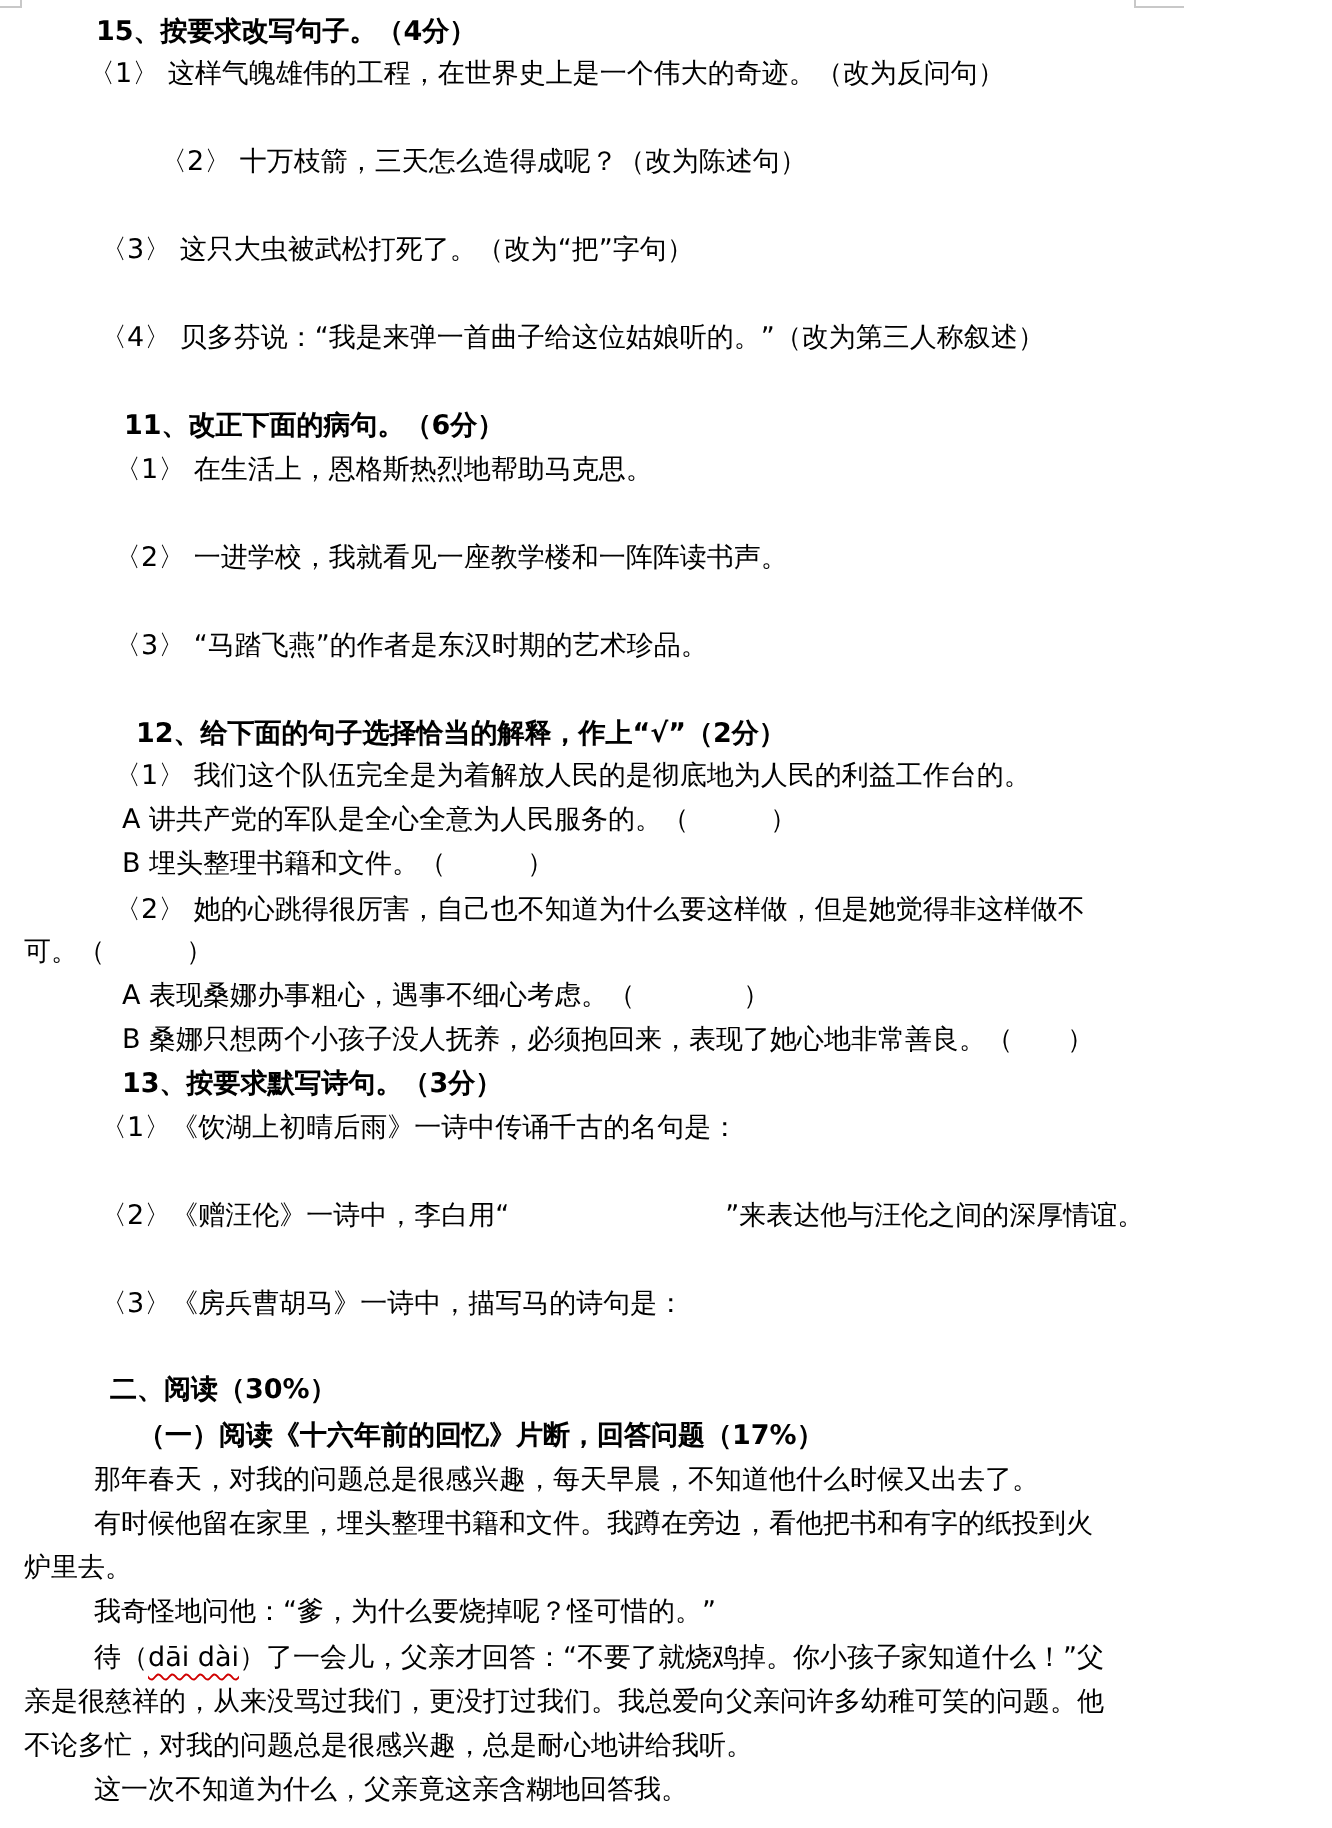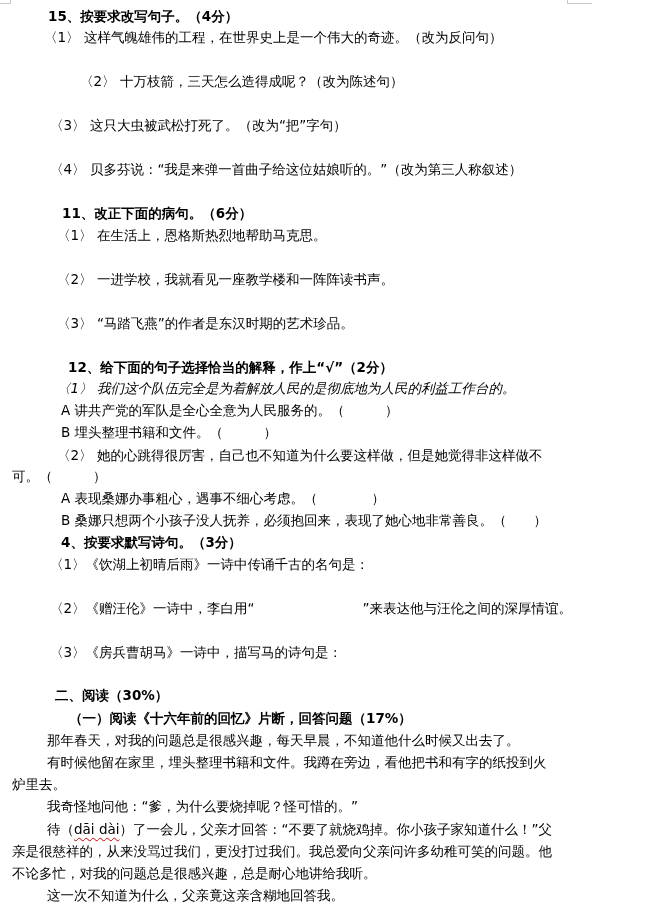--- a/index.html
+++ b/index.html
@@ -24,29 +24,29 @@
 <div class="line" style="left:44px; top:71px;margin-left:36px;">〈2〉 十万枝箭，三天怎么造得成呢？（改为陈述句）</div>
 <div class="line" style="left:50px; top:115px;">〈3〉 这只大虫被武松打死了。（改为“把”字句）</div>
 <div class="line" style="left:50px; top:159px;">〈4〉 贝多芬说：“我是来弹一首曲子给这位姑娘听的。”（改为第三人称叙述）</div>
 
 <div class="line bold" style="left:62px; top:203px;">11、改正下面的病句。（6分）</div>
 <div class="line" style="left:57px; top:225px;">〈1〉 在生活上，恩格斯热烈地帮助马克思。</div>
 <div class="line" style="left:57px; top:269px;">〈2〉 一进学校，我就看见一座教学楼和一阵阵读书声。</div>
 <div class="line" style="left:57px; top:313px;">〈3〉 “马踏飞燕”的作者是东汉时期的艺术珍品。</div>
 
 <div class="line bold" style="left:68px; top:357px;">12、给下面的句子选择恰当的解释，作上“√”（2分）</div>
-<div class="line" style="left:57px; top:378px;font-style:italic;">〈1〉 我们这个队伍完全是为着解放人民的是彻底地为人民的利益工作台的。</div>
+<div class="line" style="left:57px; top:378px;">〈1〉 我们这个队伍完全是为着解放人民的是彻底地为人民的利益工作台的。</div>
 <div class="line" style="left:61px; top:400px;">A 讲共产党的军队是全心全意为人民服务的。（　　　）</div>
 <div class="line" style="left:61px; top:422px;">B 埋头整理书籍和文件。（　　　）</div>
 <div class="line" style="left:57px; top:445px;">〈2〉 她的心跳得很厉害，自己也不知道为什么要这样做，但是她觉得非这样做不</div>
 <div class="line" style="left:12px; top:466px;">可。（　　　）</div>
 <div class="line" style="left:61px; top:488px;">A 表现桑娜办事粗心，遇事不细心考虑。（　　　　）</div>
 <div class="line" style="left:61px; top:510px;text-align:right;">B 桑娜只想两个小孩子没人抚养，必须抱回来，表现了她心地非常善良。（　　）</div>
 
-<div class="line bold" style="left:61px; top:532px;">4、按要求默写诗句。（3分）</div>
+<div class="line bold" style="left:61px; top:532px;">13、按要求默写诗句。（3分）</div>
 <div class="line" style="left:50px; top:554px;text-align:center;">〈1〉《饮湖上初晴后雨》一诗中传诵千古的名句是：</div>
 <div class="line" style="left:50px; top:598px;">〈2〉《赠汪伦》一诗中，李白用“　　　　　　　　”来表达他与汪伦之间的深厚情谊。</div>
 <div class="line" style="left:50px; top:642px;">〈3〉《房兵曹胡马》一诗中，描写马的诗句是：</div>
 
 <div class="line bold" style="left:55px; top:685px;">二、阅读（30%）</div>
 <div class="line bold" style="left:69px; top:708px;">（一）阅读《十六年前的回忆》片断，回答问题（17%）</div>
 <div class="line" style="left:47px; top:730px;">那年春天，对我的问题总是很感兴趣，每天早晨，不知道他什么时候又出去了。</div>
 <div class="line" style="left:47px; top:752px;">有时候他留在家里，埋头整理书籍和文件。我蹲在旁边，看他把书和有字的纸投到火</div>
 <div class="line" style="left:12px; top:774px;">炉里去。</div>
 <div class="line" style="left:47px; top:796px;">我奇怪地问他：“爹，为什么要烧掉呢？怪可惜的。”</div>

